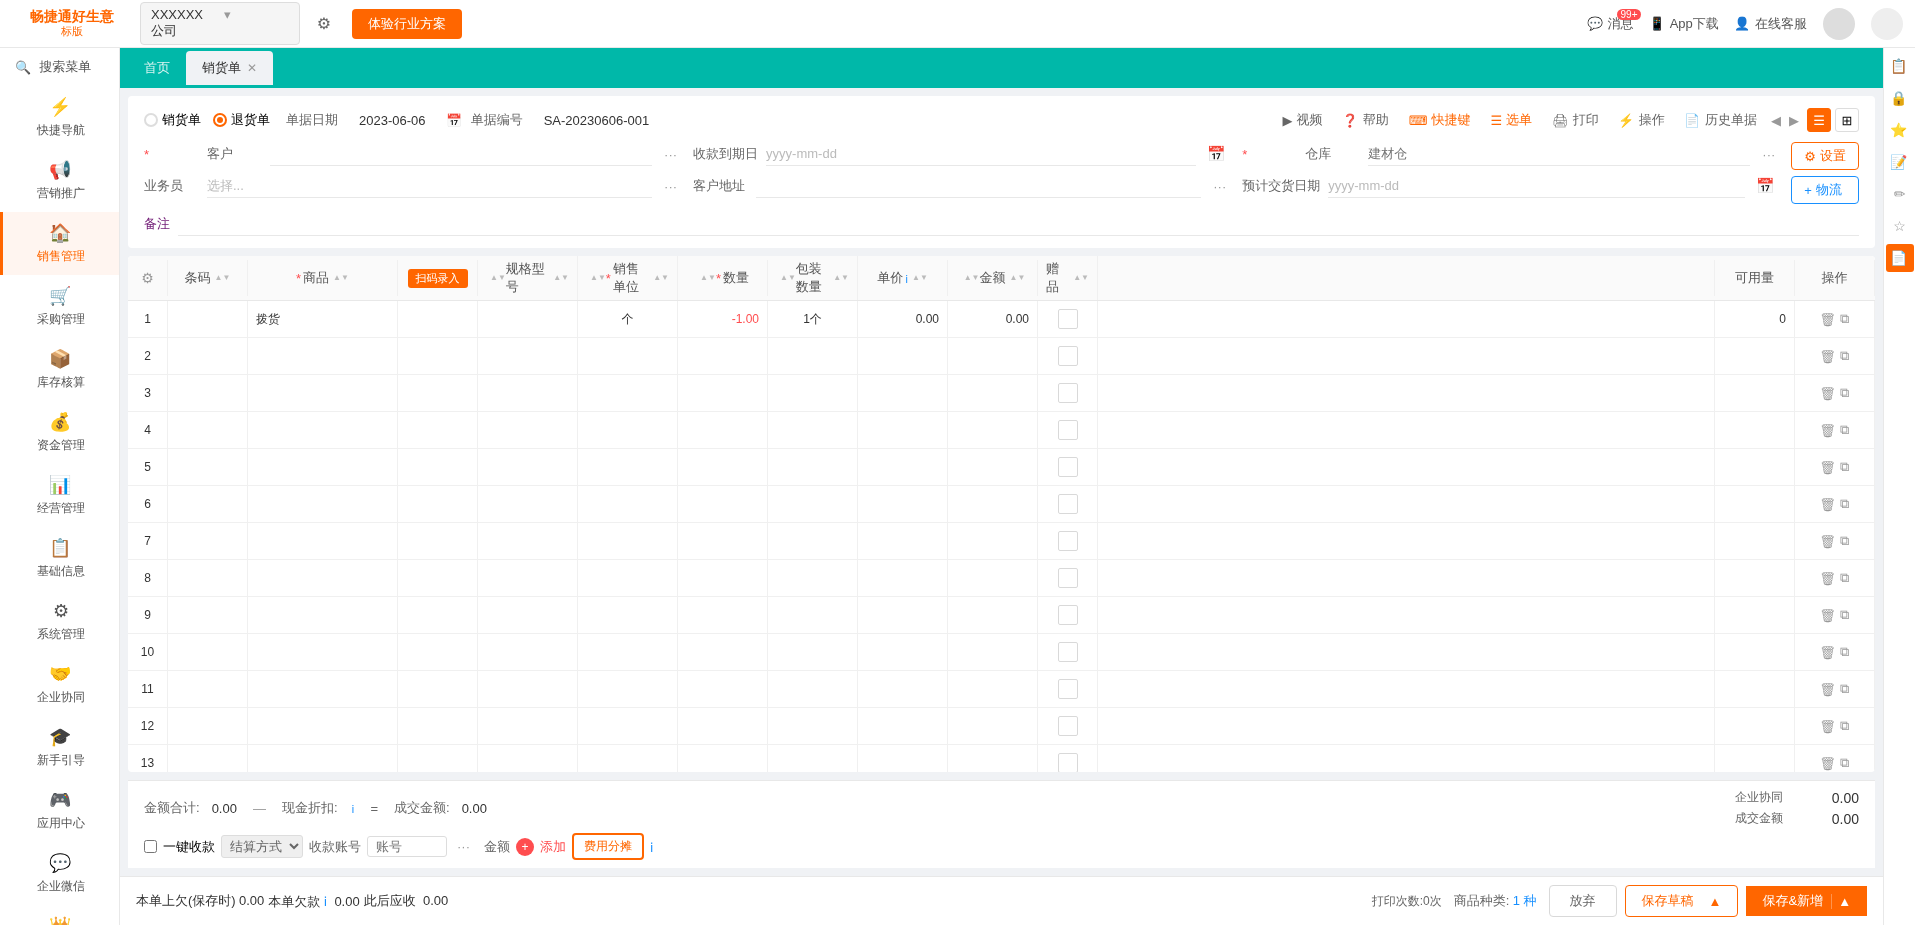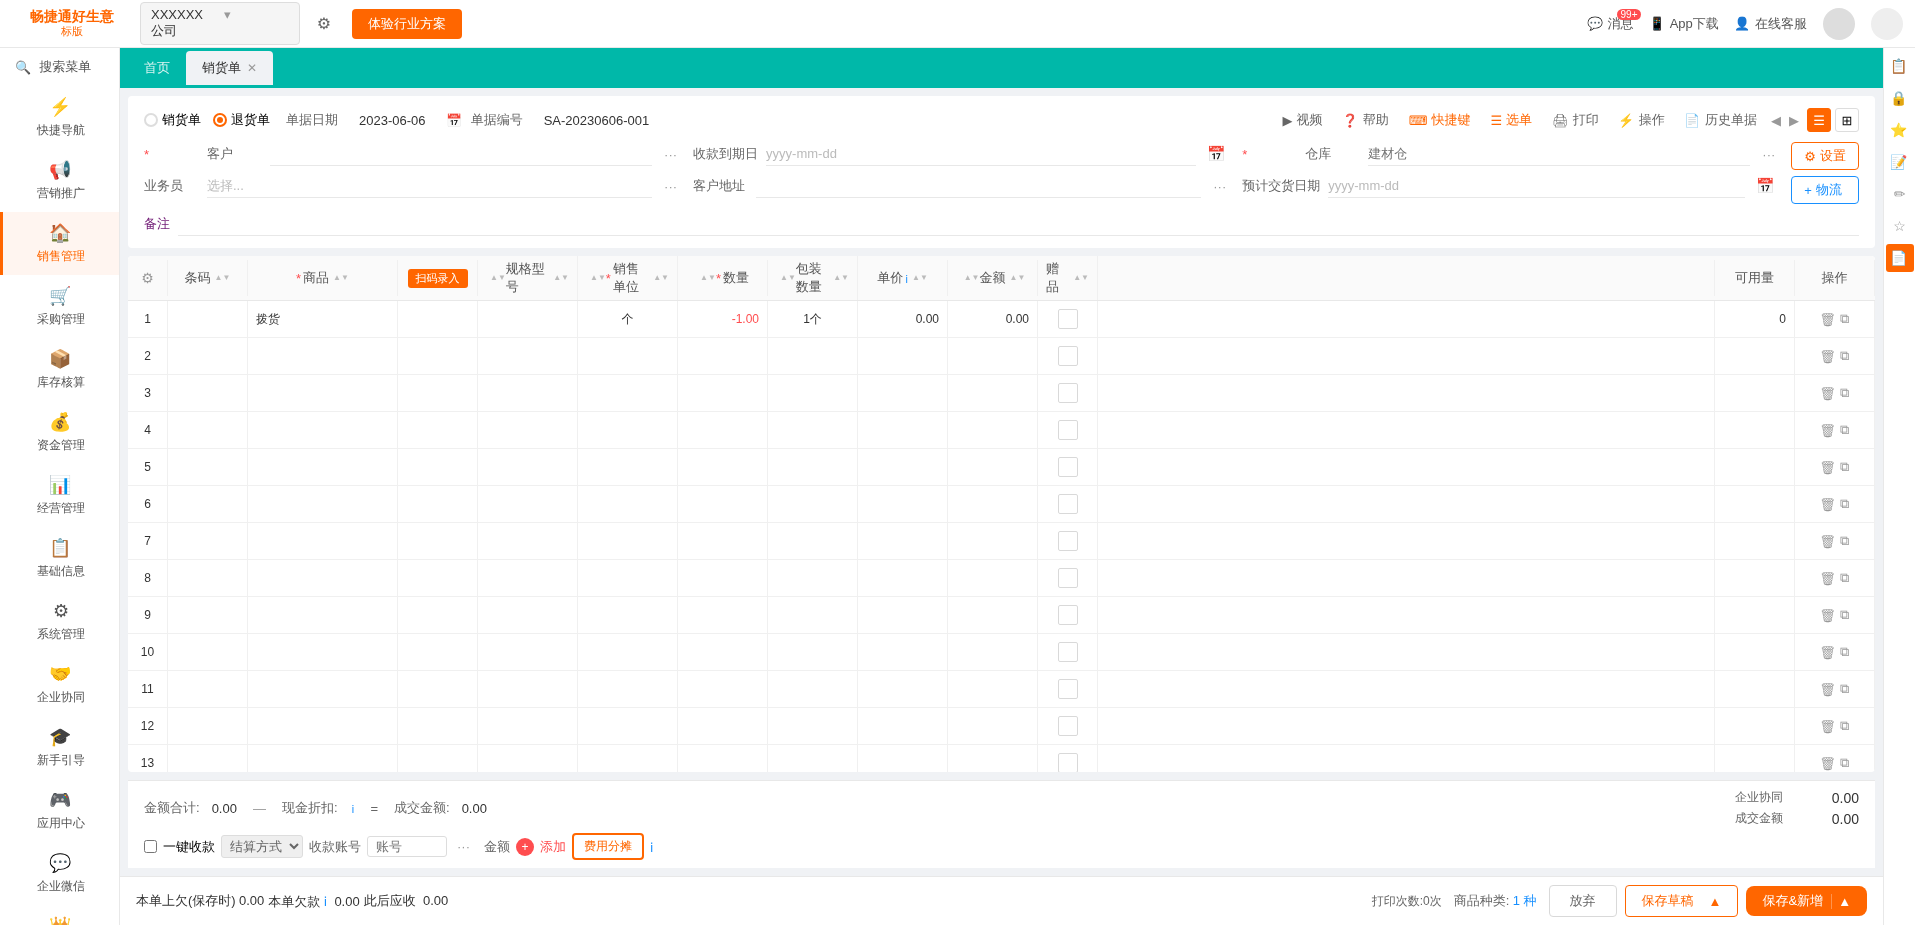--- a/index.html
+++ b/index.html
@@ -495,21 +495,21 @@
       padding: 6px 16px;
       cursor: pointer;
       display: flex;
       align-items: center;
       gap: 4px;
     }
     .btn-save-new {
       background: #ff6600;
       border: none;
       color: #fff;
-      border-radius: 8px;
+      border-radius: 0;
       padding: 6px 16px;
       cursor: pointer;
       display: flex;
       align-items: center;
       gap: 4px;
     }
     .btn-arrow {
       border-left: 1px solid rgba(255,255,255,0.3);
       padding-left: 6px;
       margin-left: 4px;

